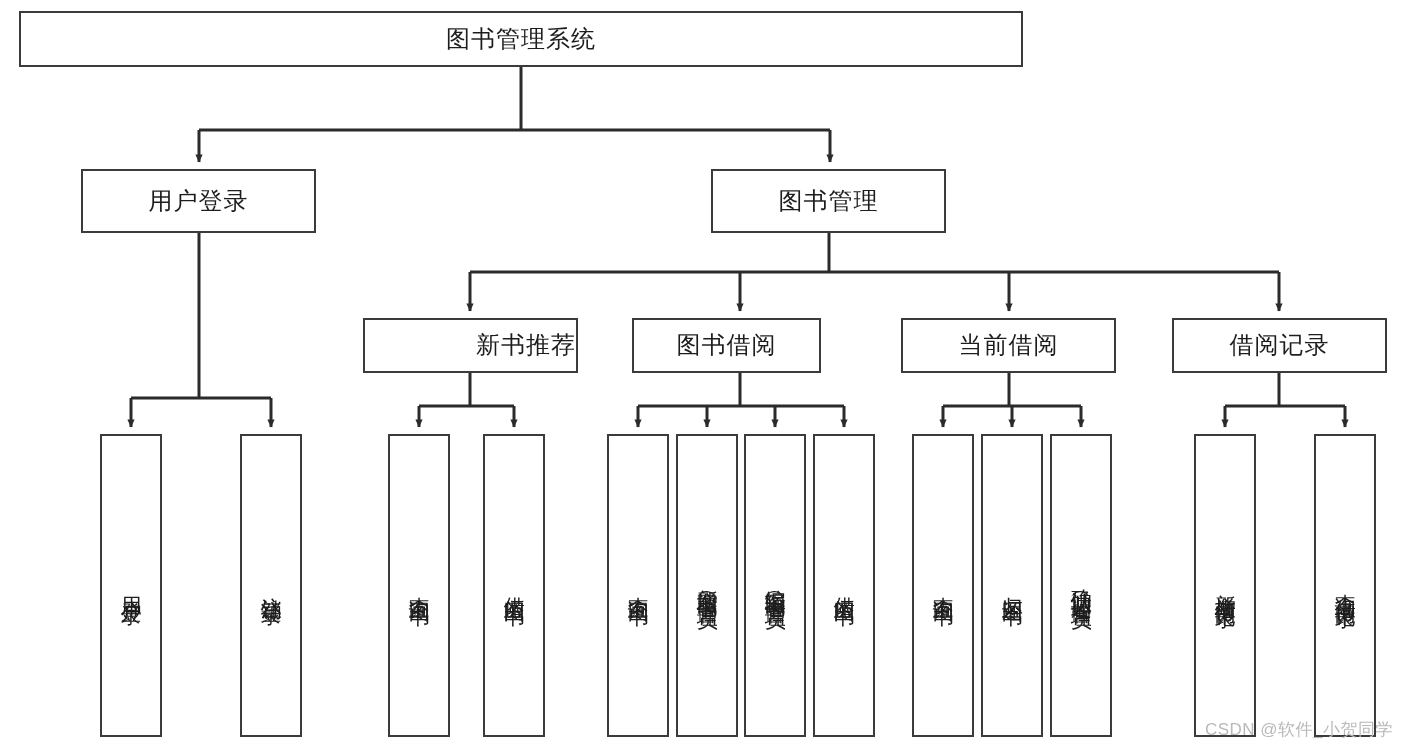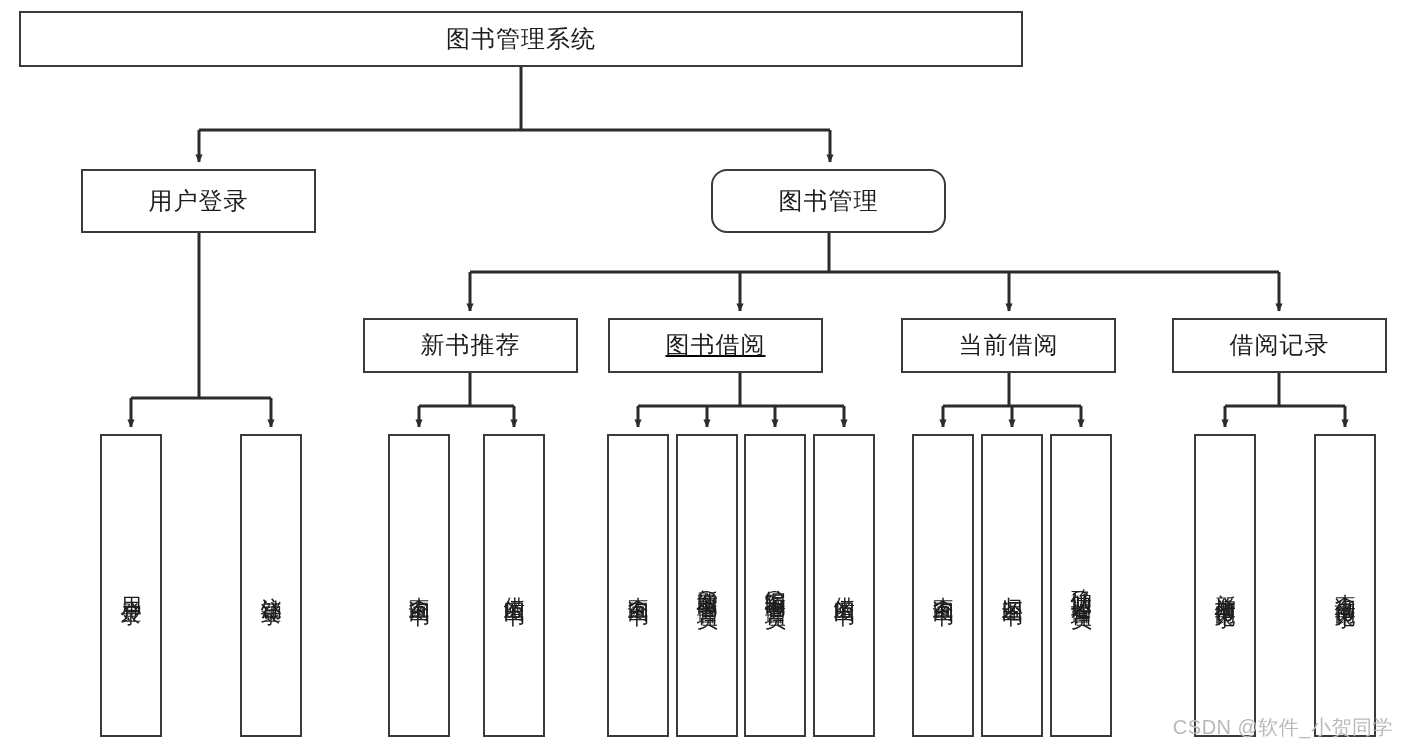--- a/index.html
+++ b/index.html
@@ -56,21 +56,21 @@
     font-size: 21px;
     line-height: 1.35;
     letter-spacing: 3px;
     white-space: nowrap;
   }
   .watermark {
     position: absolute;
     right: 12px;
     bottom: 6px;
     color: #b9b9b9;
-    font-size: 20px;
+    font-size: 17px;
     letter-spacing: 0.5px;
     white-space: nowrap;
     user-select: none;
   }
 </style>
 </head>
 <body>
 
 <div id="diagram-root">
 
@@ -124,28 +124,28 @@
     </g>
   </svg>
 
   <div class="node" style="left:19px; top:11px; width:1004px; height:56px;">
     <span class="node-label">图书管理系统</span>
   </div>
 
   <div class="node" style="left:81px; top:169px; width:235px; height:64px;">
     <span class="node-label">用户登录</span>
   </div>
-  <div class="node" style="left:711px; top:169px; width:235px; height:64px;border-radius:16px;">
+  <div class="node" style="left:711px; top:169px; width:235px; height:64px;">
     <span class="node-label">图书管理</span>
   </div>
 
-  <div class="node" style="left:363px; top:318px; width:215px; height:55px;">
+  <div class="node" style="left:363px; top:318px; width:215px; height:55px;justify-content:flex-end;">
     <span class="node-label">新书推荐</span>
   </div>
-  <div class="node" style="left:608px; top:318px; width:215px; height:55px;text-decoration:underline;">
+  <div class="node" style="left:632px; top:318px; width:189px; height:55px;">
     <span class="node-label">图书借阅</span>
   </div>
   <div class="node" style="left:1172px; top:318px; width:215px; height:55px;">
     <span class="node-label">借阅记录</span>
   </div>
   <div class="node" style="left:901px; top:318px; width:215px; height:55px;">
     <span class="node-label">当前借阅</span>
   </div>
 
   <div class="node vertical" style="left:100px; top:434px; width:62px; height:303px;">

